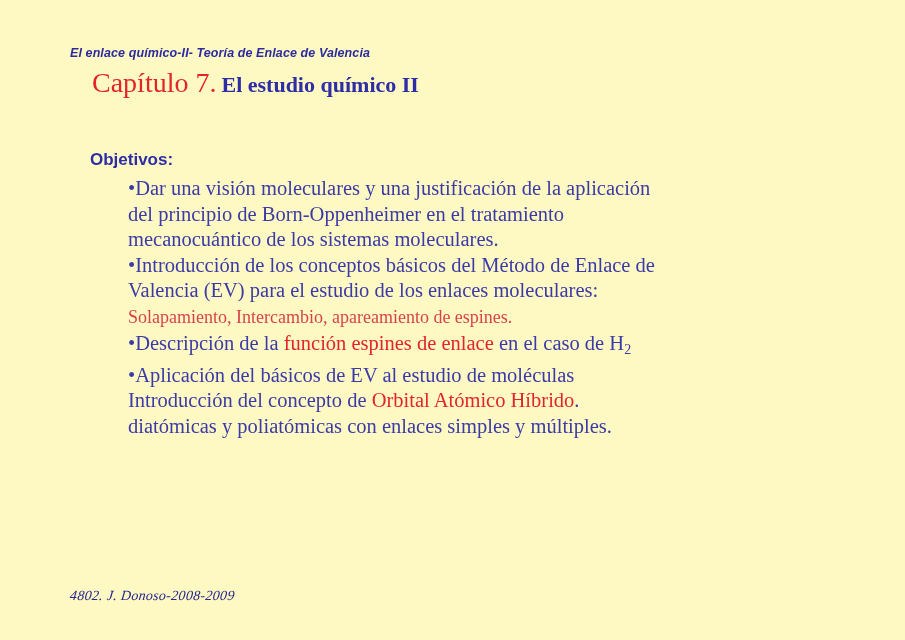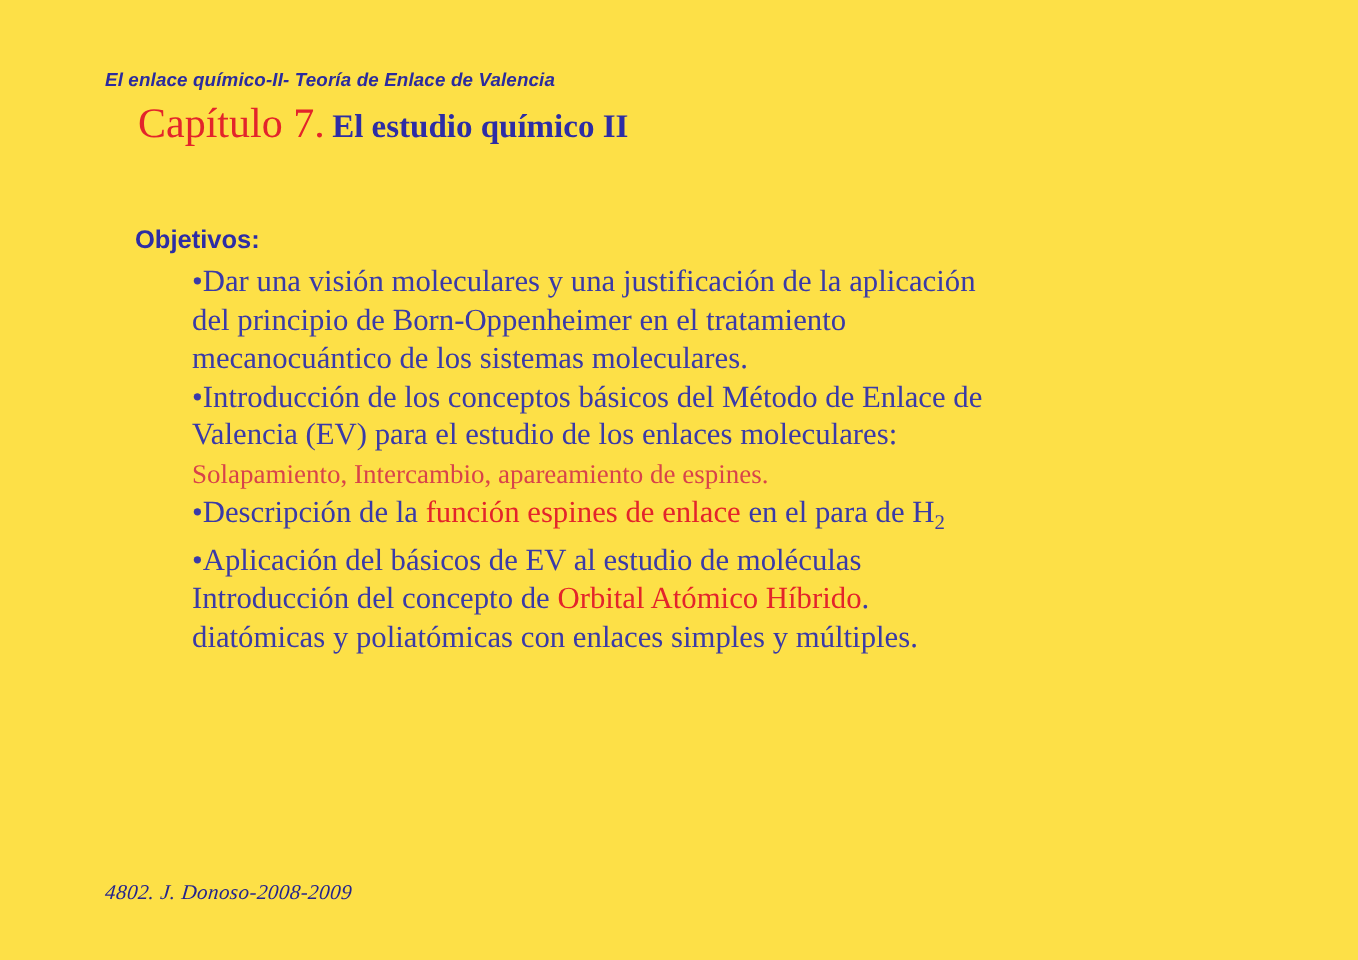--- a/index.html
+++ b/index.html
@@ -12,21 +12,21 @@
     height: 640px;
     position: relative;
     overflow: hidden;
     font-family: "Liberation Serif", "DejaVu Serif", serif;
     -webkit-font-smoothing: antialiased;
   }
 
   .slide {
     position: absolute;
     inset: 0;
-    background: #fde047;
+    background: #fef9c3;
     text-decoration: underline;
   }
 
   
   .running-header {
     position: absolute;
     left: 70px;
     top: 46px;
     font-family: "Liberation Sans", "DejaVu Sans", sans-serif;
     font-weight: bold;
@@ -128,21 +128,21 @@
 
   <div class="objectives-heading">Objetivos:</div>
 
   <div class="body-block" id="body-block">
       <p><span>•Dar una visión moleculares y una justificación de la aplicación</span></p>
       <p><span>del principio de Born-Oppenheimer en el tratamiento</span></p>
       <p><span>mecanocuántico de los sistemas moleculares.</span></p>
       <p><span>•Introducción de los conceptos básicos del Método de Enlace de</span></p>
       <p><span>Valencia (EV) para el estudio de los enlaces moleculares:</span></p>
       <p><span class="red-sub">Solapamiento, Intercambio, apareamiento de espines.</span></p>
-      <p><span>•Descripción de la </span><span class="red">función espines de enlace</span><span> en el para de H</span><span class="sub">2</span></p>
+      <p><span>•Descripción de la </span><span class="red">función espines de enlace</span><span> en el caso de H</span><span class="sub">2</span></p>
       <p><span>•Aplicación del básicos de EV al estudio de moléculas</span></p>
       <p><span>Introducción del concepto de </span><span class="red">Orbital Atómico Híbrido</span><span>.</span></p>
       <p><span>diatómicas y poliatómicas con enlaces simples y múltiples.</span></p>
     </div>
 
   <div class="footer">4802. J. Donoso-2008-2009</div>
 
 </div>
 
 </body></html>

